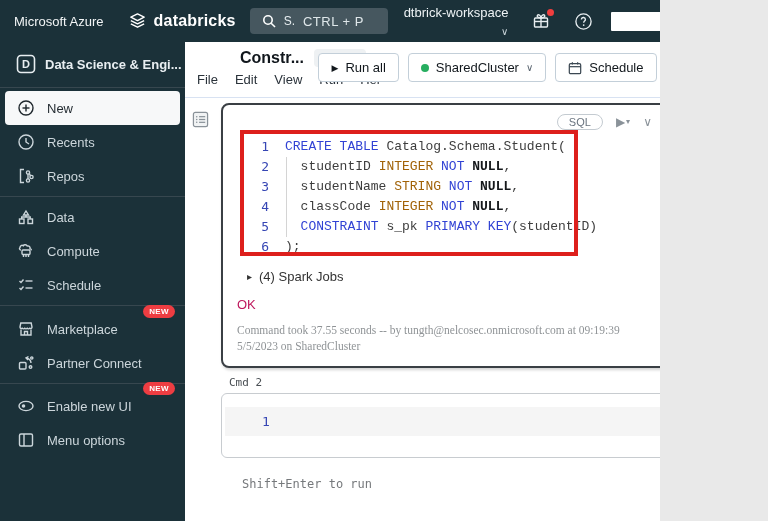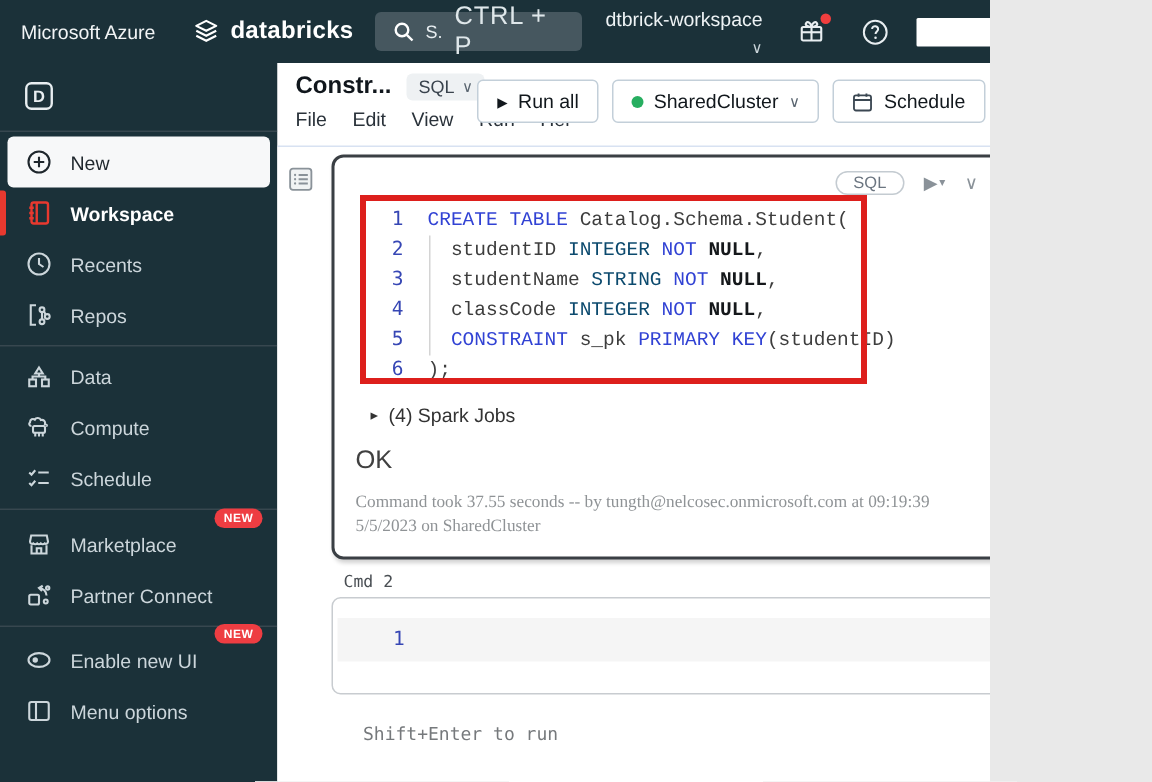--- a/index.html
+++ b/index.html
@@ -18,21 +18,21 @@
   .tb-azure { font-size:13px; color:#f2f5f6; white-space:nowrap; }
   .tb-sep { width:1px; height:20px; background:#51626b; margin:0 12px; }
   .tb-logo { display:flex; align-items:center; gap:7px; }
   .tb-brand { font-size:16px; font-weight:bold; letter-spacing:.2px; color:#fff; }
   .tb-search {
     margin-left:14px; height:26px; background:#46575f; border-radius:4px;
     display:flex; align-items:center; padding:0 12px; gap:8px; cursor:pointer;
     min-width:138px;
   }
   .tb-search-text { font-size:12px; color:#e8eef1; }
-  .tb-search-kbd { font-size:17px; color:#dfe7ea; letter-spacing:.5px; }
+  .tb-search-kbd { font-size:13px; color:#dfe7ea; letter-spacing:.5px; }
   .tb-ws { margin-left:16px; font-size:13px; color:#eef3f5; display:flex; align-items:flex-end; gap:6px; cursor:pointer; white-space:nowrap;flex-direction:column; }
   .tb-right { margin-left:auto; display:flex; align-items:center; }
   .tb-iconbtn { position:relative; margin-left:24px; cursor:pointer; display:flex; align-items:center; }
   .tb-dot { position:absolute; top:-3px; right:-4px; width:7px; height:7px; border-radius:50%; background:#f03e3e; }
   .tb-user { margin-left:18px; display:flex; align-items:center; gap:5px; cursor:pointer; }
   .tb-redact { width:64px; height:19px; background:#fff; border-radius:1px; }
   .tb-email { font-size:13px; color:#eef3f5; white-space:nowrap; }
   .chev { font-size:10px; color:#c9d4d9; }
   
   .sidebar {
@@ -56,21 +56,21 @@
   .sb-icon { width:19px; display:flex; justify-content:center; flex-shrink:0; }
   .sb-prefix { width:19px; font-size:12px; font-weight:bold; color:#ccd6db; text-align:center; flex-shrink:0; }
   .sb-badge {
     position:absolute; right:10px; top:-7px; background:#ee3d42; color:#fff;
     font-size:8px; font-weight:bold; padding:2px 6px; border-radius:8px; letter-spacing:.4px;
   }
   
   .main { position:absolute; top:42px; left:185px; width:583px; height:479px; background:#fff; }
   .nb-header { height:55px; display:flex; align-items:flex-start; padding:7px 10px 0 12px; }
   .nb-titleblock { display:flex; flex-direction:column; min-width:0; }
-  .nb-titlerow { display:flex; align-items:center; gap:10px; }
+  .nb-titlerow { display:flex; align-items:center; gap:10px;margin-left:43px; }
   .nb-title { font-size:16px; font-weight:bold; color:#10161c; white-space:nowrap; }
   .nb-langpill { background:#eef1f3; border-radius:4px; padding:2px 8px; font-size:12px; color:#39434d; display:flex; gap:5px; align-items:center; cursor:pointer; }
   .nb-menus { display:flex; gap:17px; margin-top:5px; font-size:13px; color:#2a323a; }
   .nb-menus span { cursor:pointer; }
   .nb-actions { margin-left:12px; display:flex; align-items:center; gap:9px; padding-top:4px; }
   .btn {
     display:flex; align-items:center; gap:7px; border:1px solid #c3cfd9; background:#fff;
     border-radius:4px; height:29px; padding:0 12px; font-size:13px; color:#11171c; cursor:pointer; white-space:nowrap;
   }
   .btn-share { background:#2272b4; border-color:#2272b4; color:#fff; padding:0 16px; }
@@ -88,31 +88,31 @@
   .cell-langpill { border:1px solid #c4cbd1; border-radius:11px; font-size:11px; color:#6b7580; padding:1px 11px; cursor:pointer; }
   .cticon { color:#8a9299; font-size:12px; cursor:pointer; line-height:1; }
   .cticon.playwrap { display:flex; align-items:flex-start; gap:1px; }
   .cticon .tiny { font-size:8px; margin-top:2px; }
   .editor { position:relative; display:flex; padding:4px 0 4px 20px; min-height:128px; }
   .gutter { width:26px; text-align:right; font-family:"DejaVu Sans Mono", monospace; font-size:13px; line-height:20px; color:#3646b4; flex-shrink:0; }
   .codecol { margin-left:16px; position:relative; flex:1;
              font-family:Liberation Mono, monospace; font-size:13px; line-height:20px; }
   .cl { white-space:pre; height:20px; }
   .tok-k { color:#3142d4; }
-  .tok-t { color:#0c4a6e; }
+  .tok-t { color:#a16207; }
   .tok-d { color:#15181b; font-weight:bold; }
   .tok-p { color:#3d3d3d; }
   .indent-guide { position:absolute; left:1px; top:20px; height:80px; width:0; border-left:1px solid #d4d4d4; }
   .redbox { position:absolute; left:17px; top:-3px; width:338px; height:126px; border:4px solid #dd1f1c; z-index:6; pointer-events:none; }
   .mini-scroll { position:absolute; right:7px; top:0; bottom:0; width:14px; background:#fafafa; border:1px solid #ececec; }
   .mini-thumb { position:absolute; left:0; right:0; top:17px; height:4px; background:#4d4d4d; }
   .results { padding:4px 14px 12px 14px; }
   .spark-row { display:flex; align-items:center; gap:7px; font-size:13px; color:#333; padding:4px 0 4px 10px; cursor:pointer; }
   .spark-tri { font-size:10px; color:#333; }
-  .ok-line { font-size:17px; color:#404040; margin:9px 0 10px 0; }
+  .ok-line { font-size:13px; color:#be185d; margin:9px 0 10px 0; }
   .cmdinfo { font-family:Liberation Serif, serif; font-size:11.5px; color:#8f9396; line-height:16px; }
   
   .cell2 { border:1px solid #c8ccd0; border-radius:6px; background:#fff; width:490px; margin-top:4px; height:65px; padding-top:13px; }
   .c2band { position:relative; height:29px; background:#f5f5f5; margin:0 3px; display:flex; align-items:center; }
   .c2num { font-family:"DejaVu Sans Mono", monospace; font-size:13px; color:#3646b4; margin-left:37px; }
   .c2scroll { position:absolute; right:0; top:0; bottom:0; width:15px; background:#e7e7e7; border-left:1px solid #dadada; }
   .hints { margin:17px 0 0 21px; font-family:"DejaVu Sans Mono", monospace; font-size:12px; color:#76797c; line-height:18px; }
   
   .vscroll { position:absolute; right:37px; top:0; bottom:0; width:14px; background:#f4f4f4; border-left:1px solid #e6e6e6; border-right:1px solid #e6e6e6; }
   .vthumb { position:absolute; left:1px; width:10px; top:11px; height:268px; background:#c9c9c9; cursor:pointer; }
@@ -185,48 +185,36 @@
   </div>
 
   <div class="sidebar">
     <div class="sb-persona">
       <span>
         <svg width="20" height="20" viewBox="0 0 20 20" fill="none">
           <rect x="1.5" y="1.5" width="17" height="17" rx="3.5" stroke="#e8eef1" stroke-width="1.6"></rect>
           <text x="10" y="14.2" text-anchor="middle" font-family="Liberation Sans, sans-serif" font-size="11" font-weight="bold" fill="#e8eef1">D</text>
         </svg>
       </span>
+      <span class="sb-persona-label">Data Science &amp; Engi...</span>
 
     </div>
     <div class="sb-div"></div>
 
     <div class="sb-item hovered">
       <span class="sb-icon">
         <svg width="18" height="18" viewBox="0 0 18 18" fill="none" stroke="#1f272d" stroke-width="1.4">
           <circle cx="9" cy="9" r="7"></circle>
             <line x1="9" y1="5.5" x2="9" y2="12.5"></line>
             <line x1="5.5" y1="9" x2="12.5" y2="9"></line>
         </svg>
       </span>
       <span class="lbl">New</span>
     </div>
 
-    <div class="sb-item active">
-      <span class="sb-activebar"></span>
-      <span class="sb-icon">
-        <svg width="18" height="18" viewBox="0 0 18 18" fill="none" stroke="#e8392f" stroke-width="1.6">
-          <rect x="4" y="2" width="11" height="14" rx="1.5"></rect>
-          <line x1="7.5" y1="2" x2="7.5" y2="16"></line>
-          <line x1="2.5" y1="5.5" x2="5.5" y2="5.5"></line>
-            <line x1="2.5" y1="9" x2="5.5" y2="9"></line>
-            <line x1="2.5" y1="12.5" x2="5.5" y2="12.5"></line>
-        </svg>
-      </span>
-      <span class="lbl">Workspace</span>
-    </div>
 
     <div class="sb-item">
       <span class="sb-icon">
         <svg width="18" height="18" viewBox="0 0 18 18" fill="none" stroke="#ccd6db" stroke-width="1.4">
           <circle cx="9" cy="9" r="7"></circle>
             <path d="M9 5 V9 L12 11"></path>
         </svg>
       </span>
       <span class="lbl">Recents</span>
     </div>

